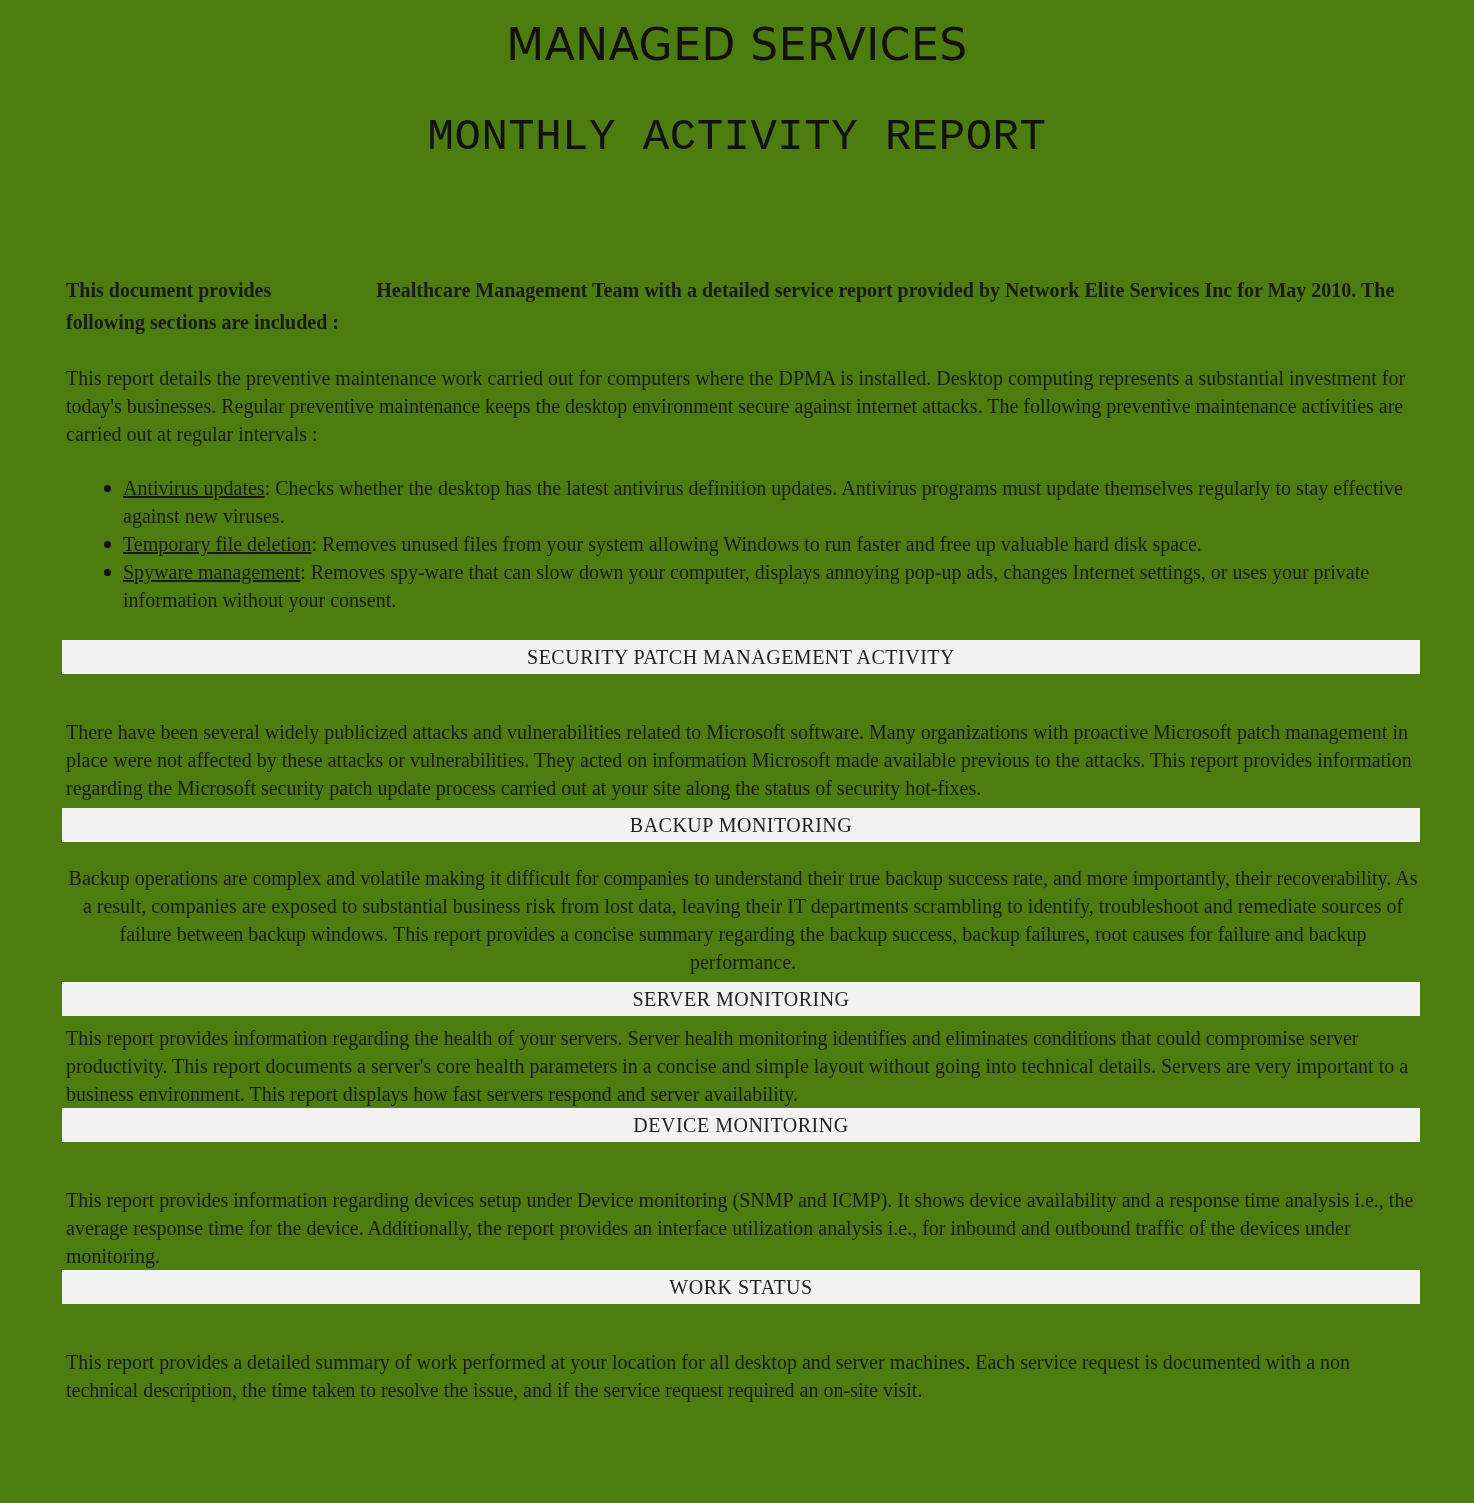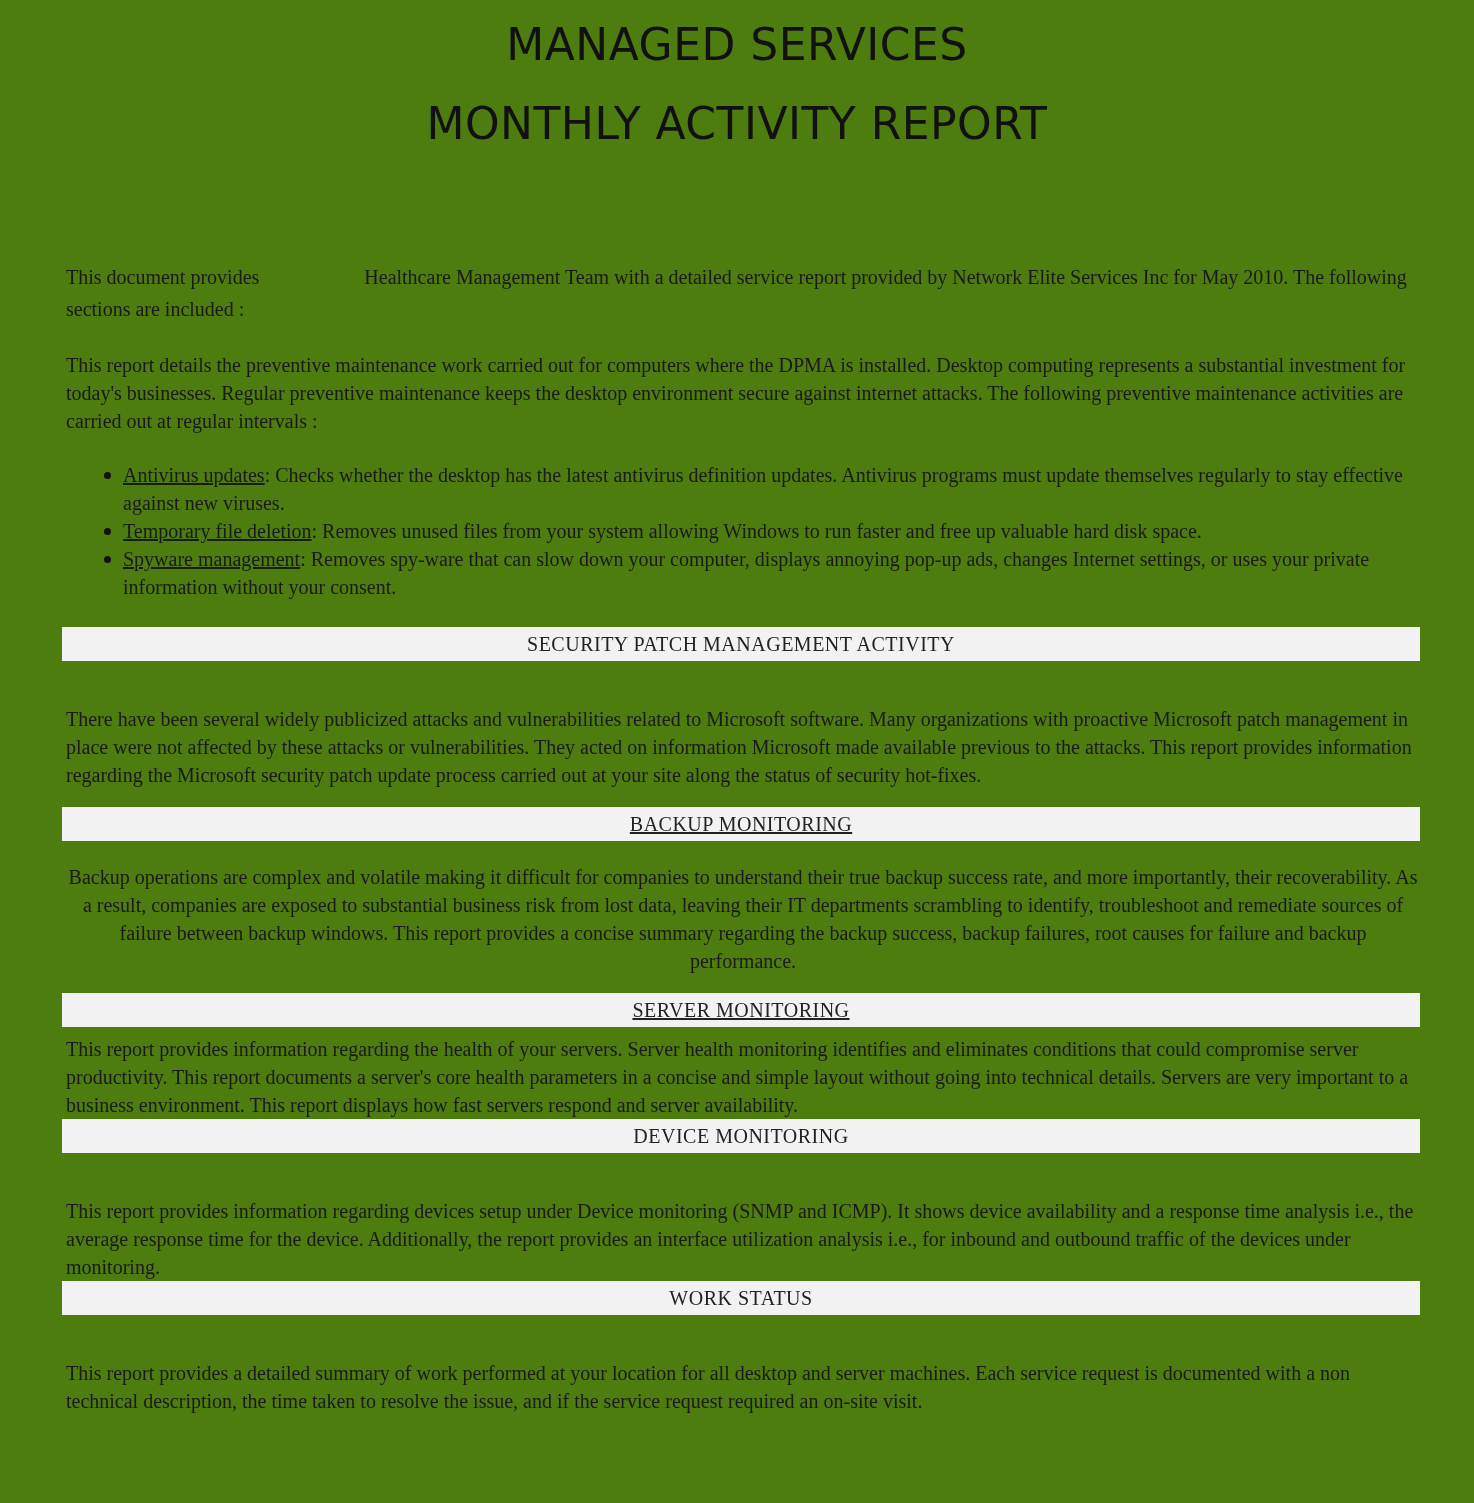--- a/index.html
+++ b/index.html
@@ -20,33 +20,35 @@
   }
   .doc-title {
     margin: 0;
     padding-top: 20px;
     font-size: 44px;
     line-height: 50px;
     font-weight: 400;
     letter-spacing: 0.5px;
   }
   .doc-subtitle {
-    margin: 29px 0 0 0;
+    margin: 42px 0 0 0;
     font-size: 44px;
     line-height: 50px;
     font-weight: 400;
     letter-spacing: 0.5px;
+    font-family: Liberation Mono, monospace;
   }
   .content {
     margin: 0 54px 0 66px;
   }
   .intro {
     margin-top: 112px;
     font-size: 20px;
     line-height: 32px;
+    font-weight: bold;
   }
   .gap {
     display: inline-block;
     width: 105px;
   }
   .section-bar {
     margin: 26px 0 0 -4px;
     background: #f2f2f2;
     text-align: center;
     font-size: 20px;
@@ -56,21 +58,21 @@
     color: #222222;
   }
   .para {
     margin: 26px 0 0 0;
     font-size: 20px;
     line-height: 28px;
   }
   .para.tight-top { margin-top: 22px; text-align: center; }
   .para.tighter-top { margin-top: 8px; }
   .para.after-bar { margin-top: 44px; }
-  .section-bar.flush { margin-top: 18px; text-decoration: underline; }
+  .section-bar.flush { margin-top: 6px; }
   .section-bar.flush0 { margin-top: 0px; }
   ul.bullets {
     list-style: none;
     margin: 26px 0 0 0;
     padding: 0;
     font-size: 20px;
     line-height: 28px;
   }
   ul.bullets li {
     position: relative;

